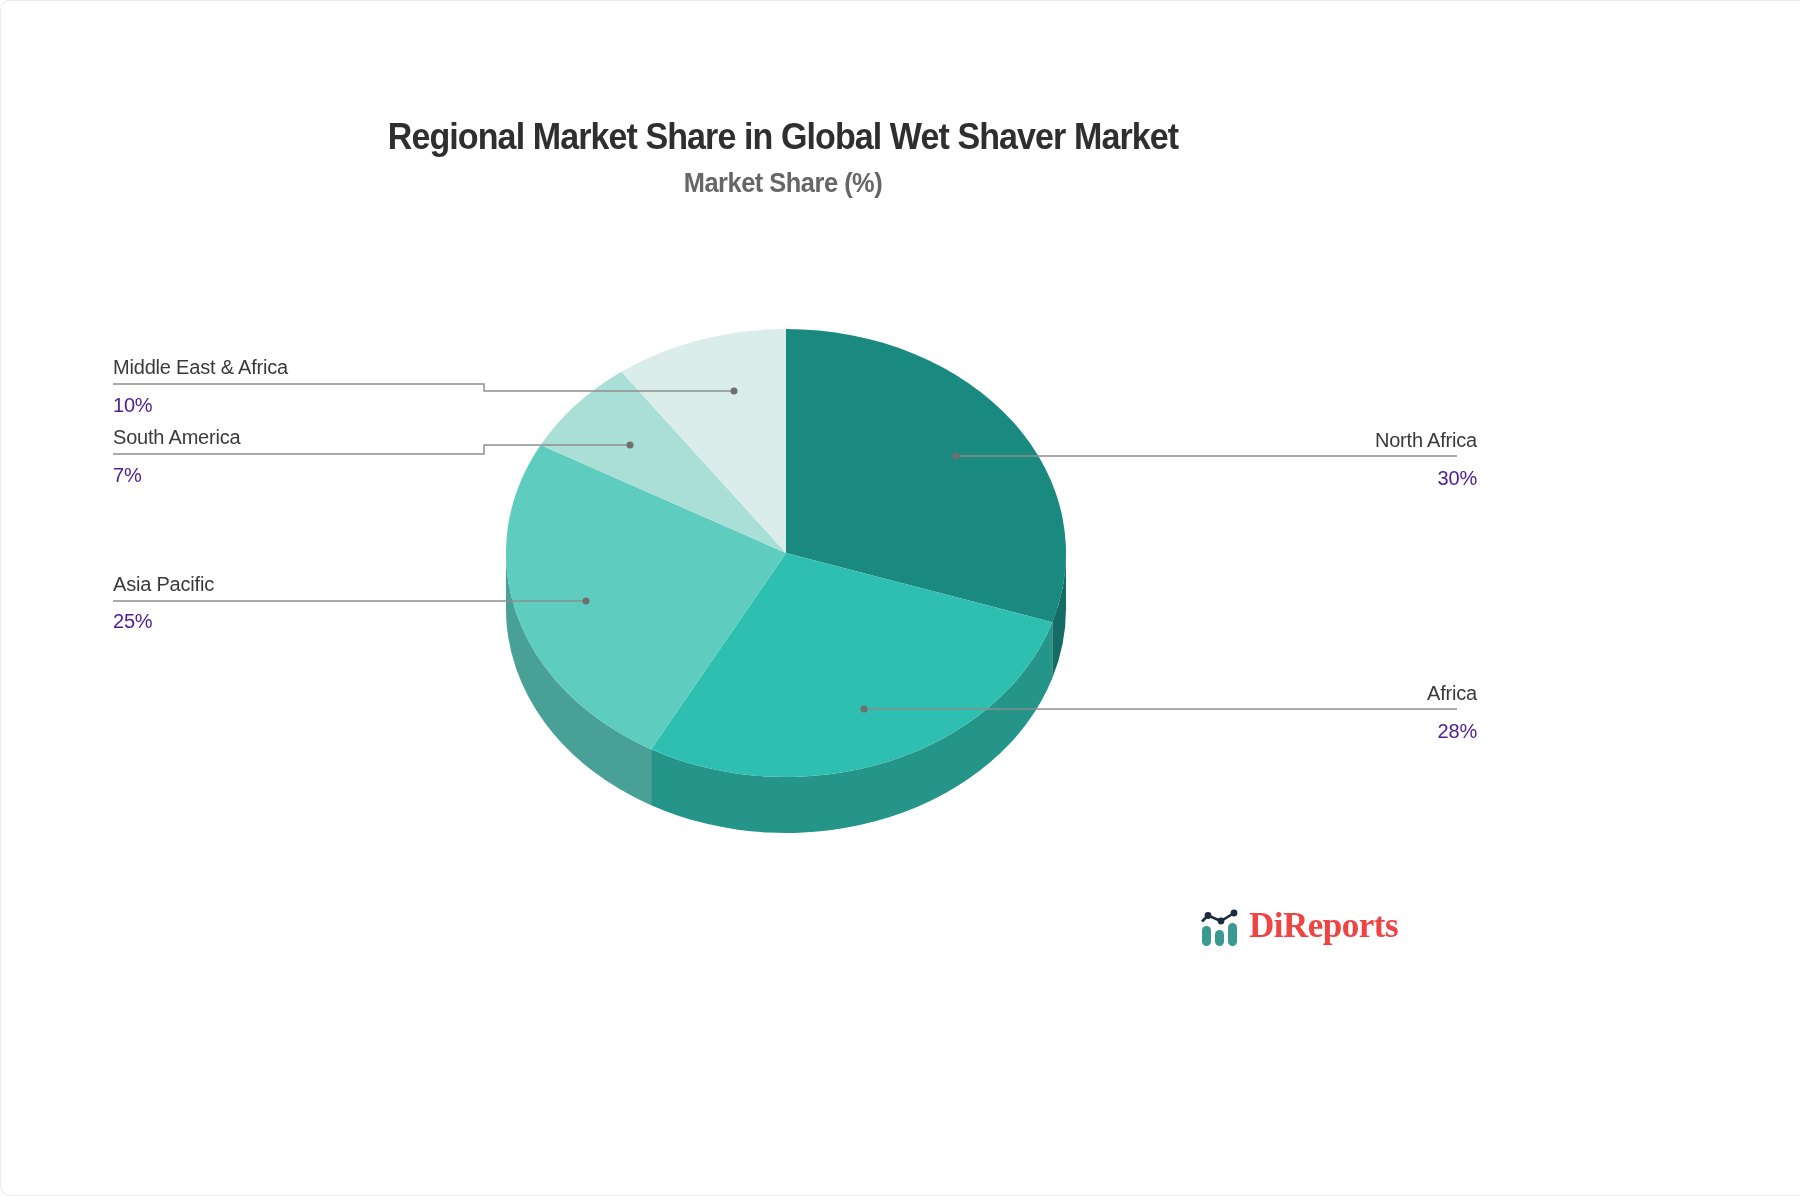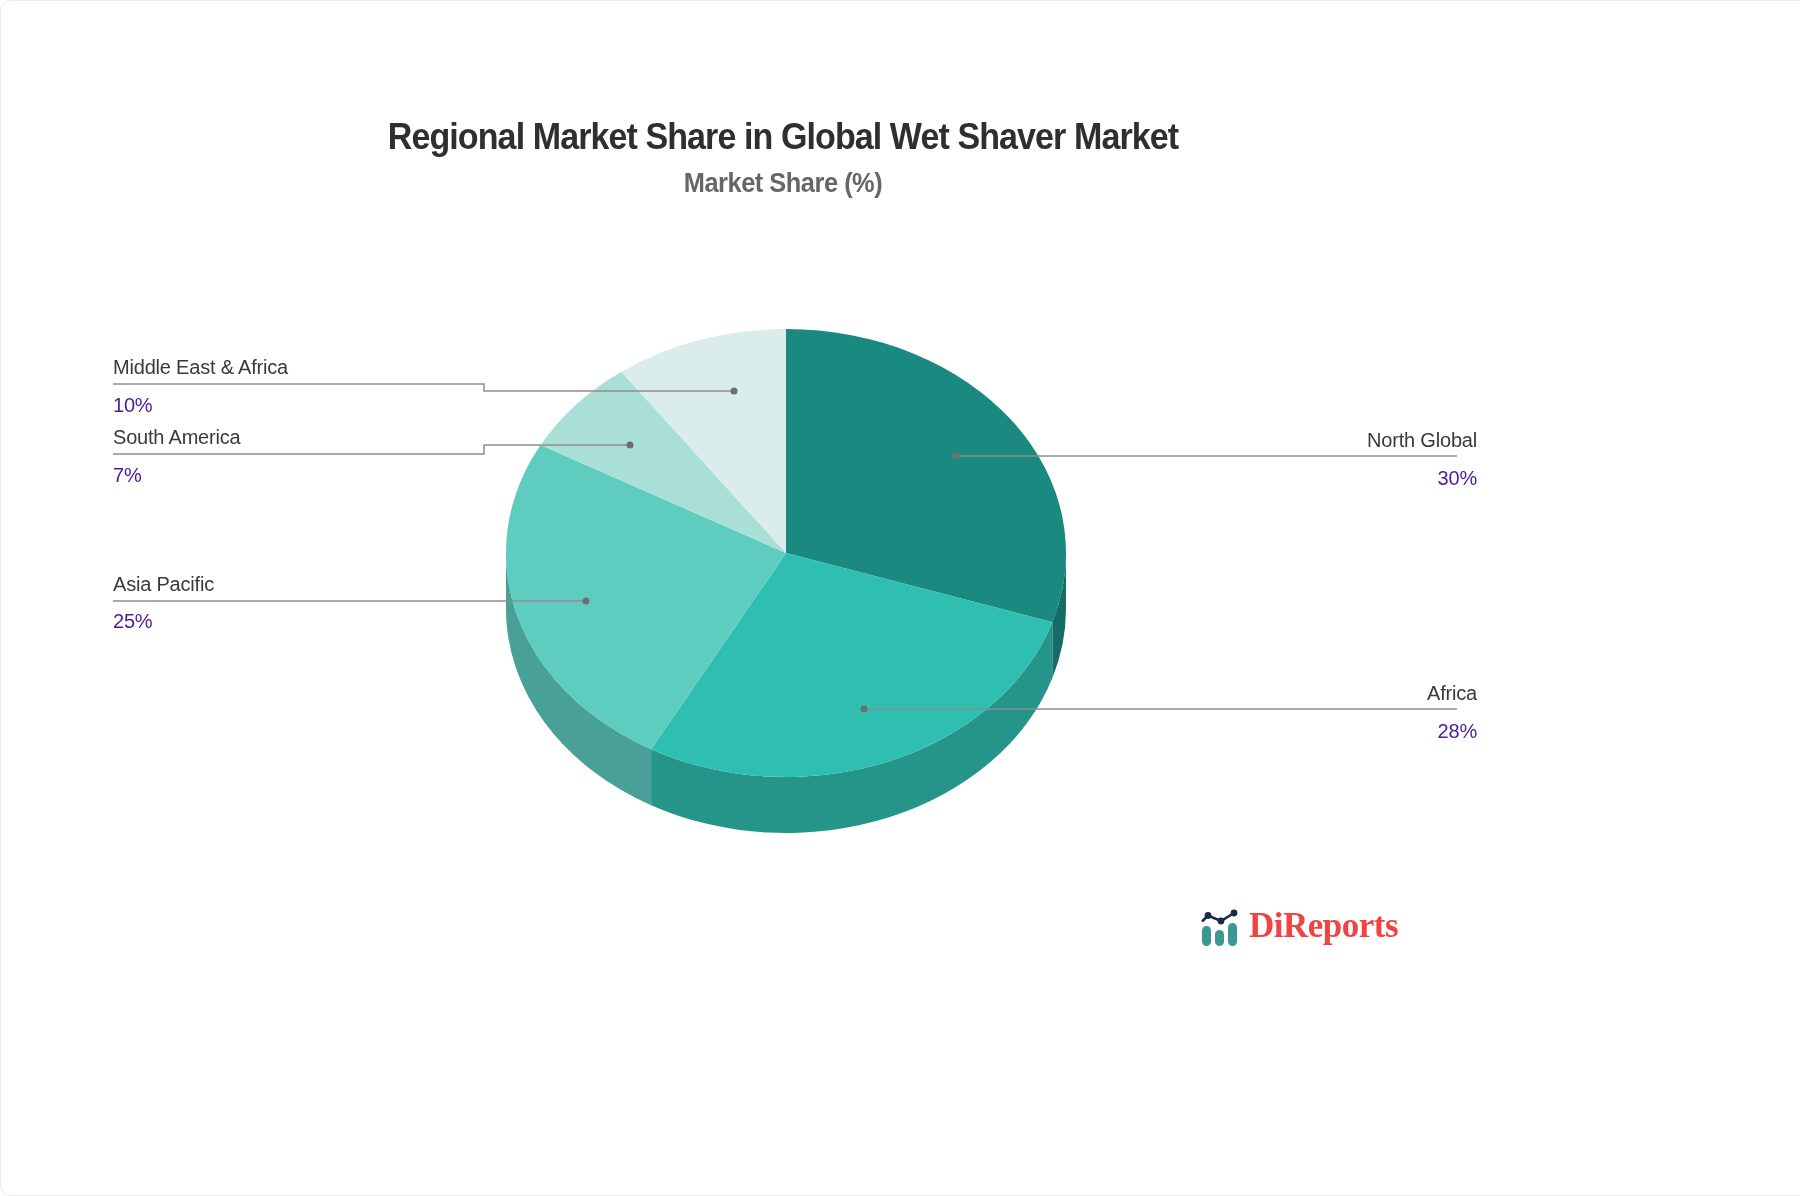--- a/index.html
+++ b/index.html
@@ -75,21 +75,21 @@
   </div>
 
   <div class="callout left" style="top:571px;">
     <div class="name">Asia Pacific</div>
   </div>
   <div class="callout left" style="top:608px;">
     <div class="pct">25%</div>
   </div>
 
   <div class="callout right" style="top:427px;">
-    <div class="name">North Global</div>
+    <div class="name">North Africa</div>
   </div>
   <div class="callout right" style="top:465px;">
     <div class="pct">30%</div>
   </div>
 
   <div class="callout right" style="top:680px;">
     <div class="name">Africa</div>
   </div>
   <div class="callout right" style="top:718px;">
     <div class="pct">28%</div>

